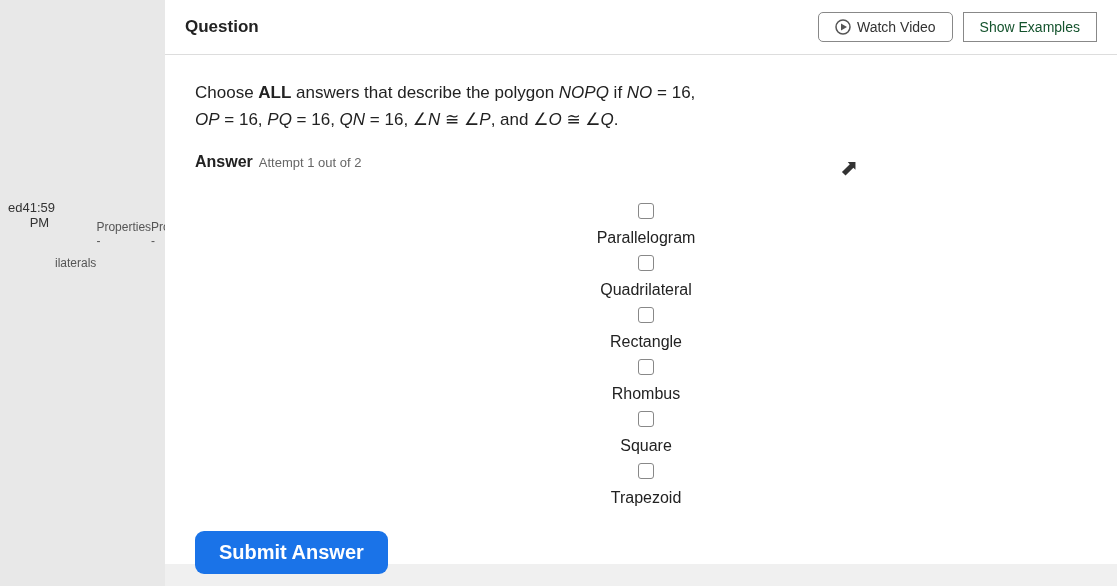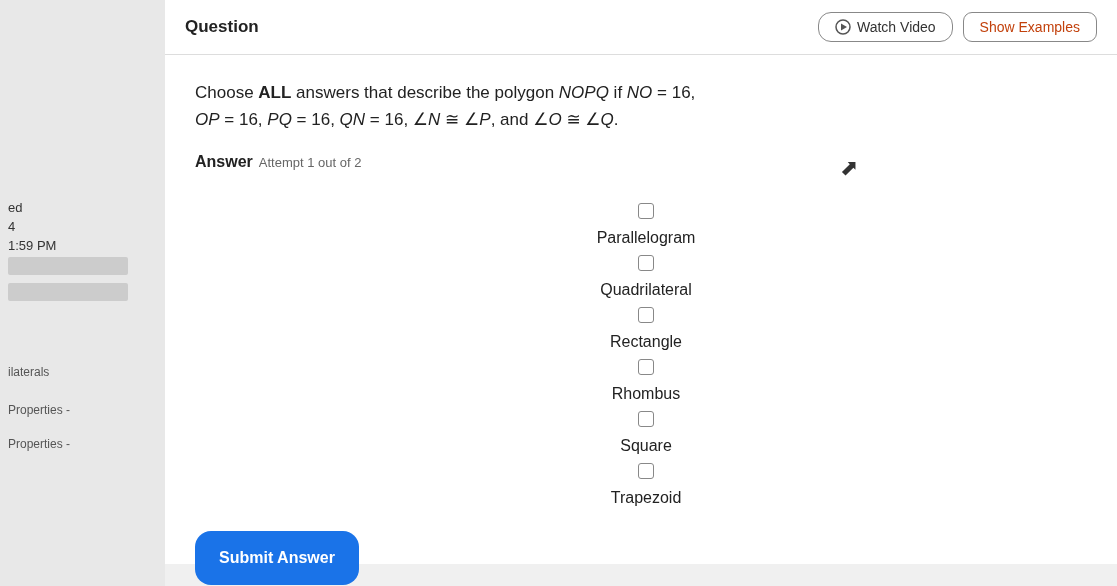--- a/index.html
+++ b/index.html
@@ -12,21 +12,21 @@
       display: flex;
     }
 
     
     .sidebar {
       width: 165px;
       min-width: 165px;
       background: #e8e8e8;
       height: 586px;
       display: flex;
-      flex-direction: column;
+      flex-direction: row;
       padding-top: 200px;
       padding-left: 8px;
     }
 
     .sidebar-text {
       font-size: 13px;
       color: #333;
       margin-bottom: 4px;
     }
 
@@ -80,43 +80,43 @@
     .header-buttons {
       display: flex;
       gap: 10px;
     }
 
     .btn-watch {
       display: flex;
       align-items: center;
       gap: 6px;
       border: 1.5px solid #888;
-      border-radius: 13px;
+      border-radius: 5px;
       padding: 6px 16px;
       background: #fff;
       font-size: 14px;
       color: #333;
       cursor: pointer;
     }
 
     .btn-watch .play-icon {
       width: 16px;
       height: 16px;
       display: inline-flex;
       align-items: center;
       justify-content: center;
     }
 
     .btn-examples {
       border: 1.5px solid #888;
-      border-radius: 9px;
+      border-radius: 0;
       padding: 6px 16px;
       background: #fff;
       font-size: 14px;
-      color: #c2410c;
+      color: #14532d;
       cursor: pointer;
     }
 
     
     .question-area {
       padding: 24px 30px 10px 30px;
       flex: 1;
     }
 
     .question-text {
@@ -172,23 +172,23 @@
       border-radius: 3px;
       background: #fff;
       flex-shrink: 0;
       cursor: pointer;
     }
 
     .btn-submit {
       background: #1a73e8;
       color: #fff;
       border: none;
-      border-radius: 16px;
-      padding: 18px 24px;
-      font-size: 16px;
+      border-radius: 9px;
+      padding: 10px 24px;
+      font-size: 20px;
       font-weight: bold;
       cursor: pointer;
     }
 
     .cursor-arrow {
       position: absolute;
       top: 155px;
       left: 840px;
       font-size: 22px;
       color: #333;

